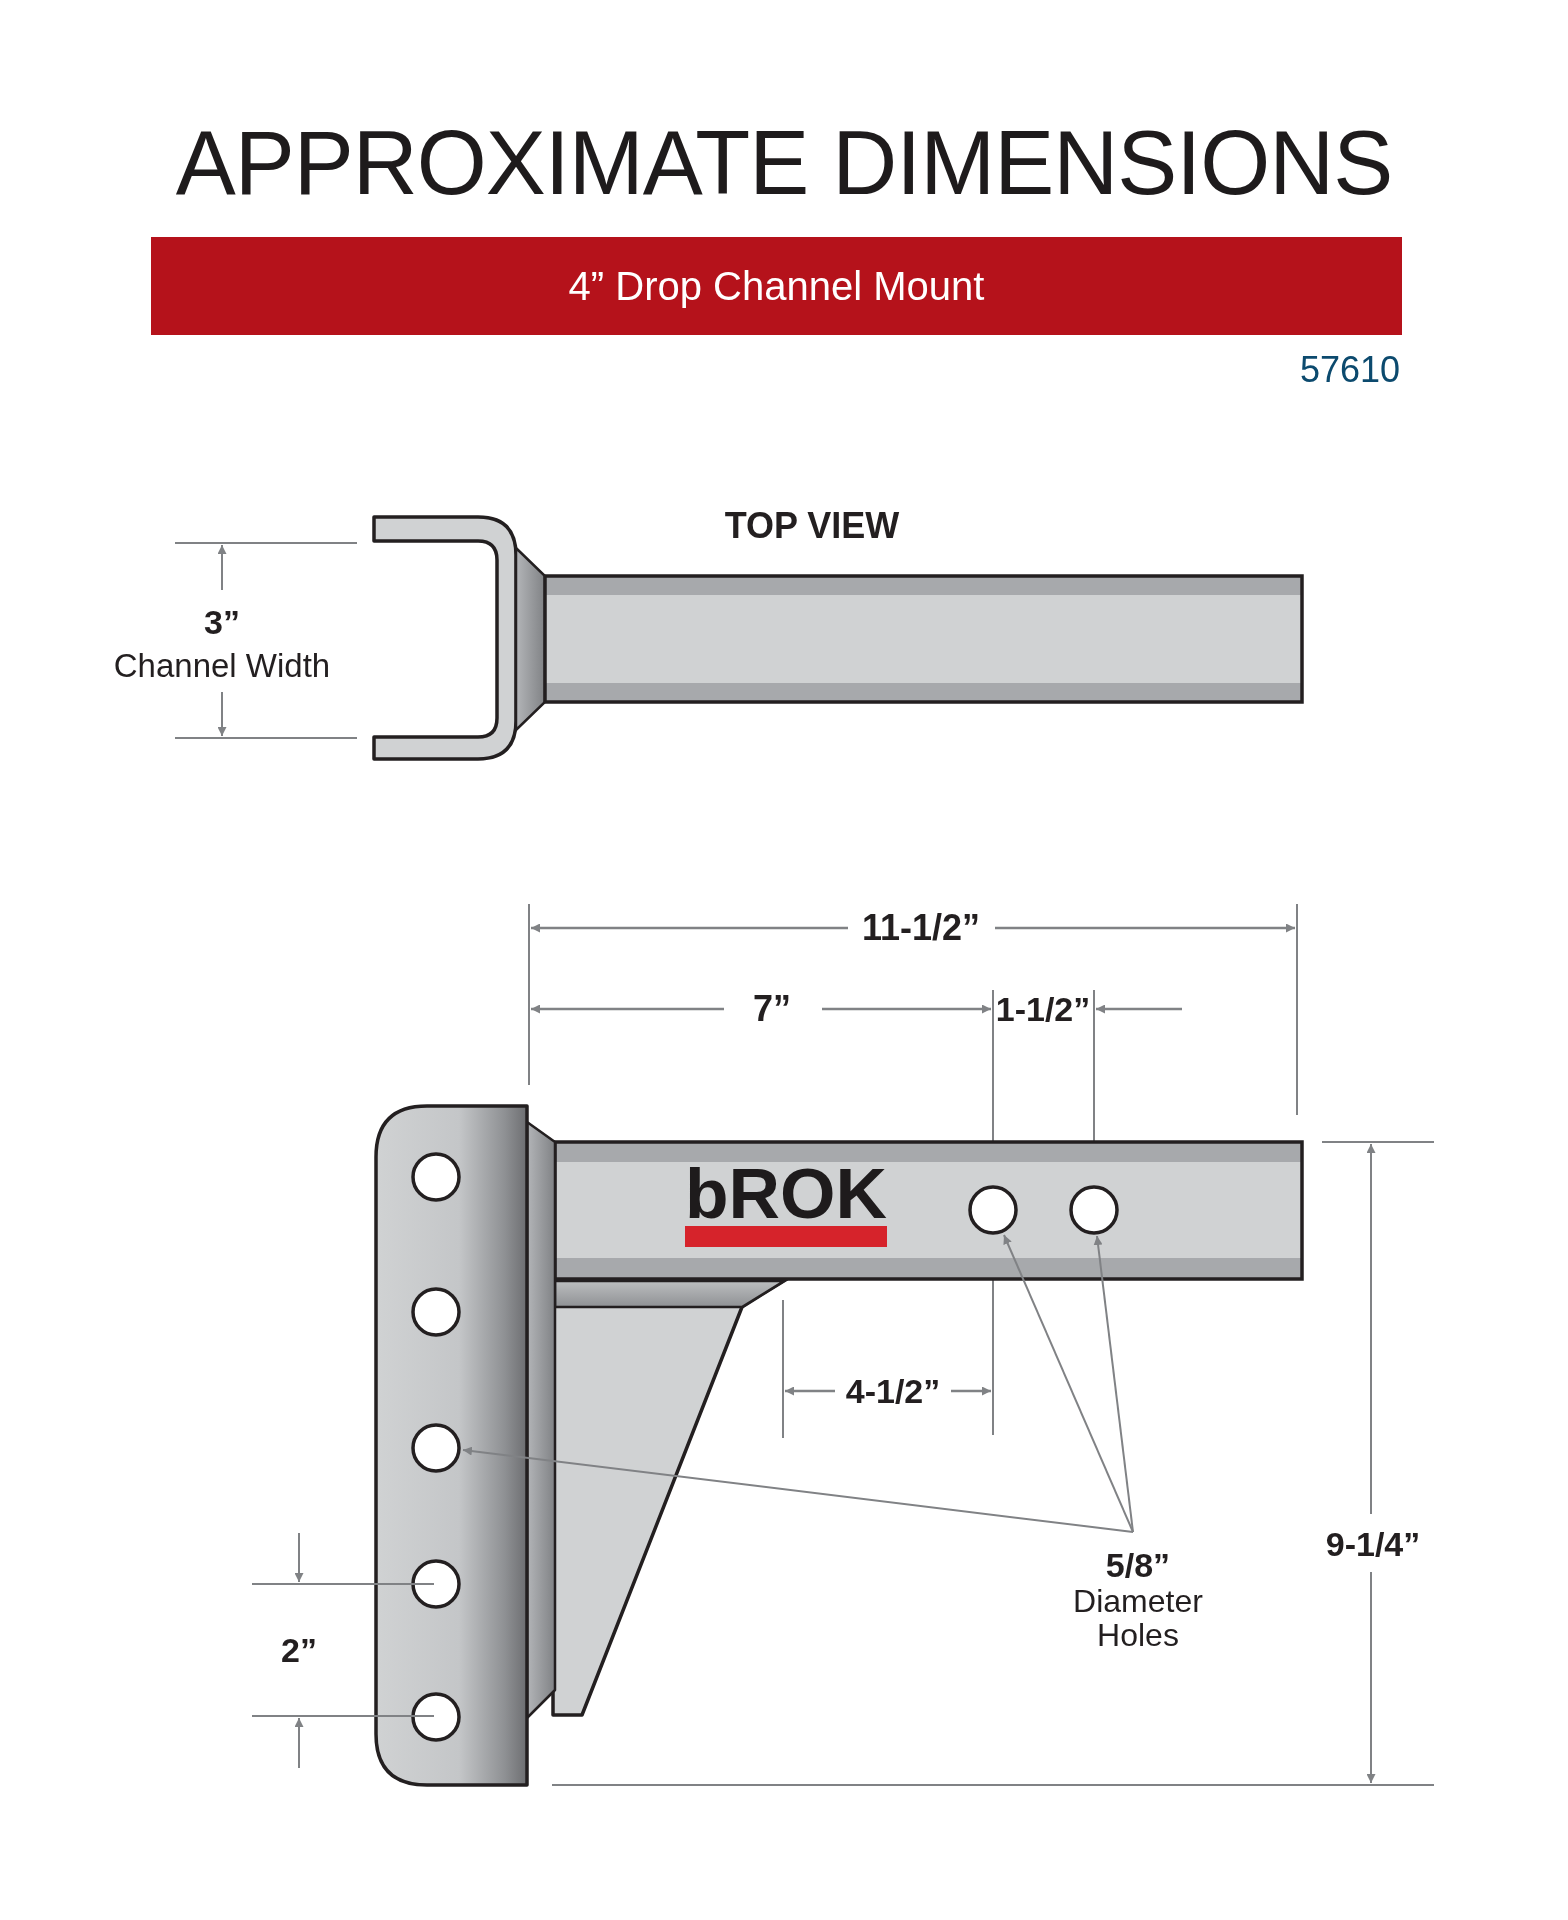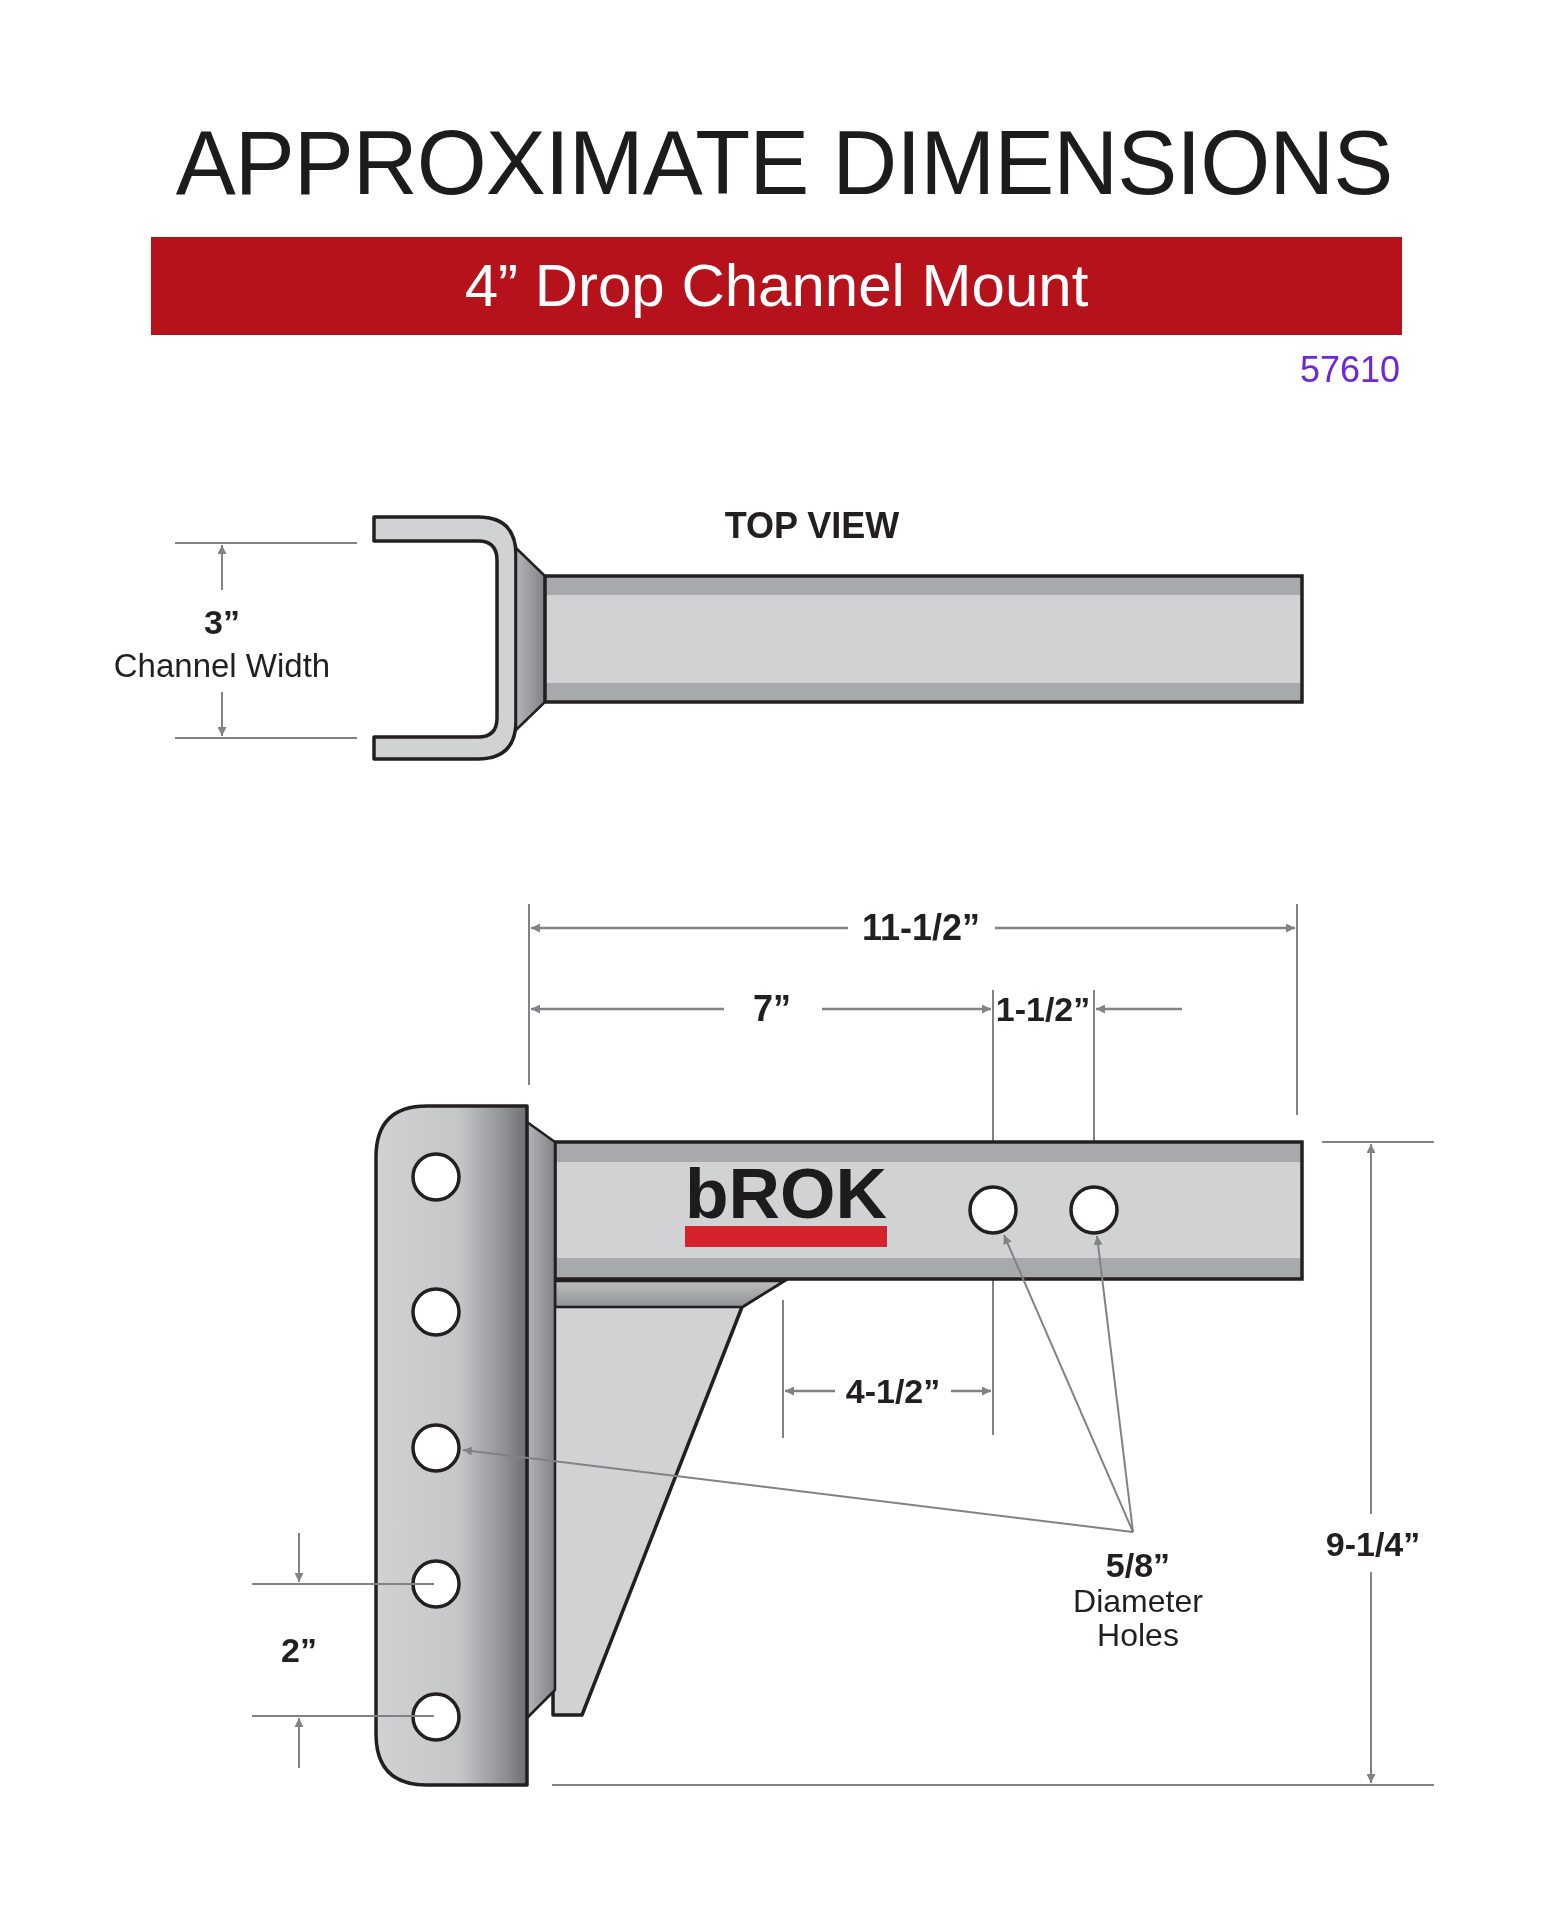--- a/index.html
+++ b/index.html
@@ -1,21 +1,21 @@
 <!DOCTYPE html>
 <html><head>
 <meta charset="utf-8">
 <style>
   html, body { margin: 0; padding: 0; background: #ffffff; }
   body { width: 1568px; height: 1920px; position: relative; overflow: hidden; font-family: "Liberation Sans", sans-serif; }
   .abs { position: absolute; }
   .title { left: 0; width: 1568px; top: 118px; text-align: center; font-weight: 400; font-size: 90px; letter-spacing: -1px; color: #1e1b1c; line-height: 1; white-space: nowrap; }
   .banner { left: 151px; top: 237px; width: 1251px; height: 98px; background: #b5121b; display: flex; align-items: center; justify-content: center; }
-  .banner span { color: #ffffff; font-size: 60px; line-height: 1; }
-  .partno { right: 168px; top: 352px; font-size: 36px; color: #6d28d9; line-height: 1; }
+  .banner span { color: #ffffff; font-size: 40px; line-height: 1; }
+  .partno { right: 168px; top: 352px; font-size: 36px; color: #0c4a6e; line-height: 1; }
   svg { position: absolute; left: 0; top: 0; }
   .dimtxt { font-family: "Liberation Sans", sans-serif; font-weight: 700; fill: #231f20; }
   .subtxt { font-family: "Liberation Sans", sans-serif; font-weight: 400; fill: #231f20; }
 </style>
 </head>
 <body>
 
 <div class="abs title">APPROXIMATE DIMENSIONS</div>
 
 <div class="abs banner">

